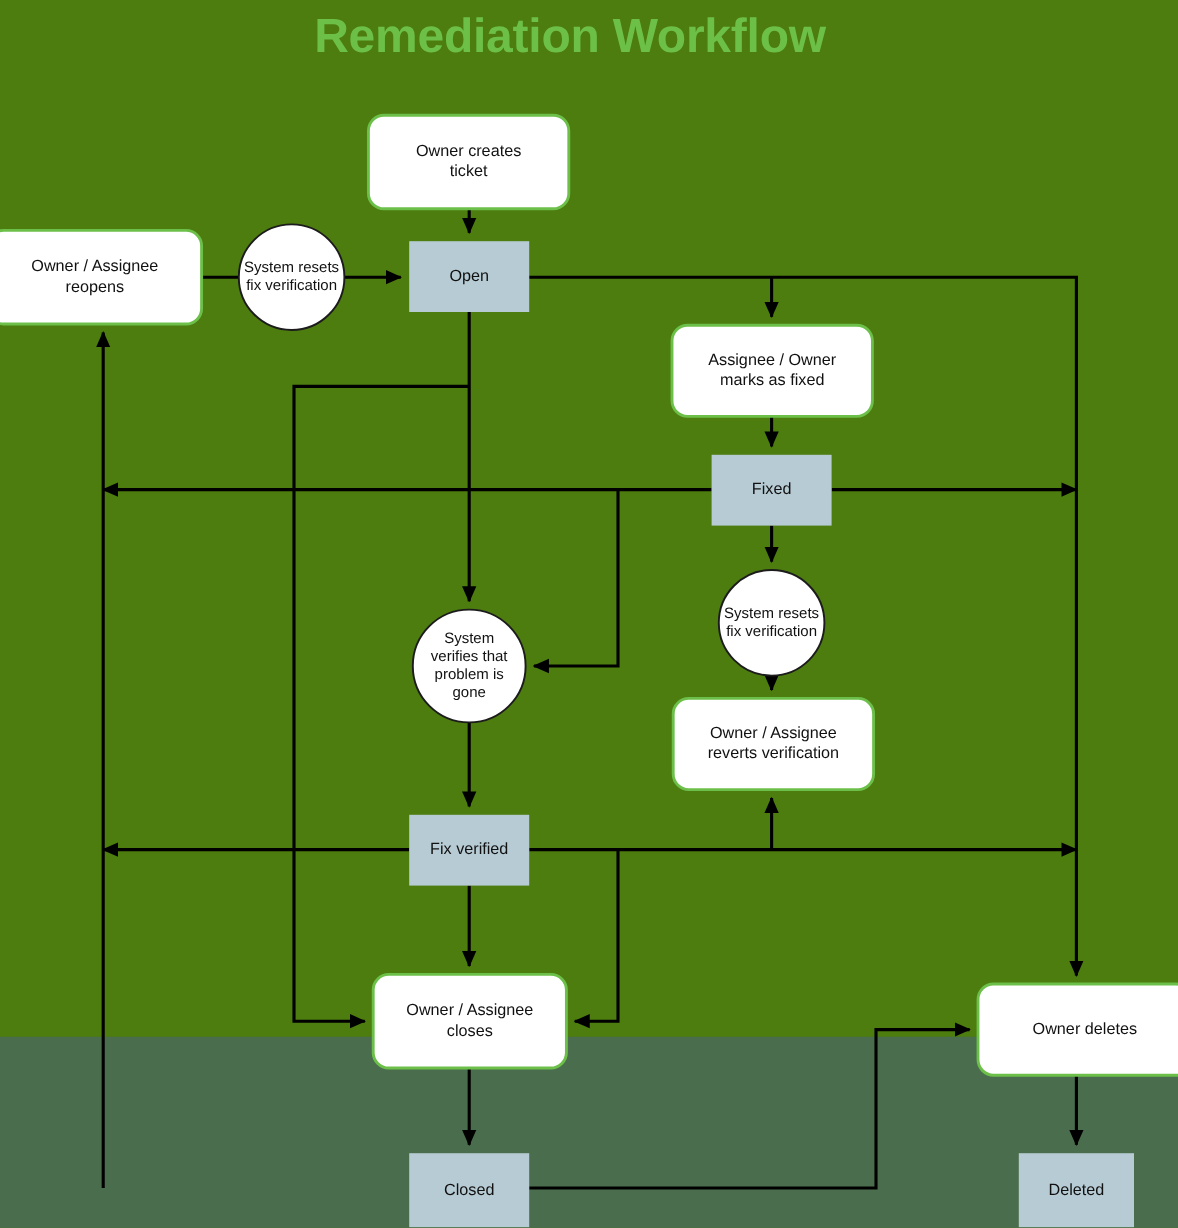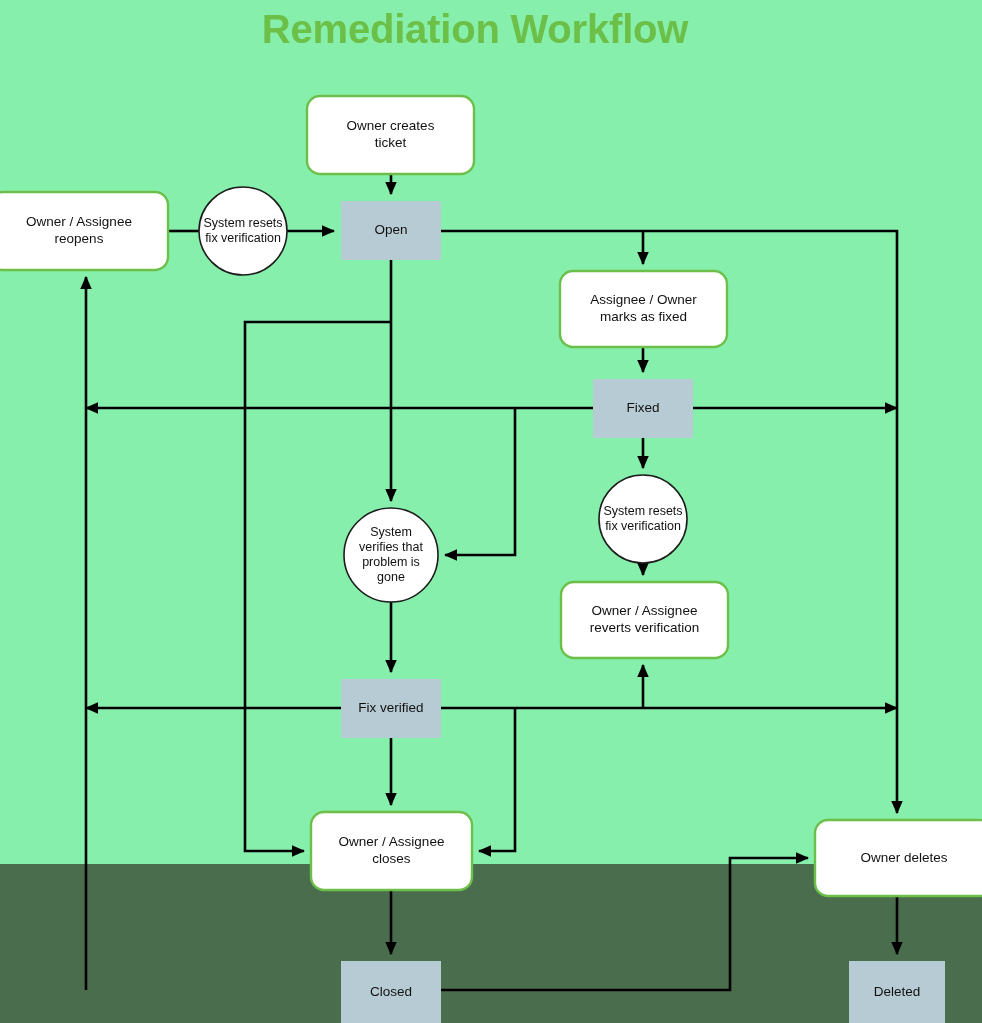--- a/index.html
+++ b/index.html
@@ -11,21 +11,21 @@
   body {
     width: 982px;
     height: 1023px;
     overflow: hidden;
     font-family: "Liberation Sans", sans-serif;
   }
   #diagram-root {
     position: relative;
     width: 982px;
     height: 864px;
-    background: #86efac;
+    background: #4d7c0f;
   }
   #flow-svg {
     display: block;
     width: 982px;
     height: 1023px;
   }
   .title-text {
     font-family: "Liberation Sans", sans-serif;
     font-weight: bold;
     font-size: 40px;

